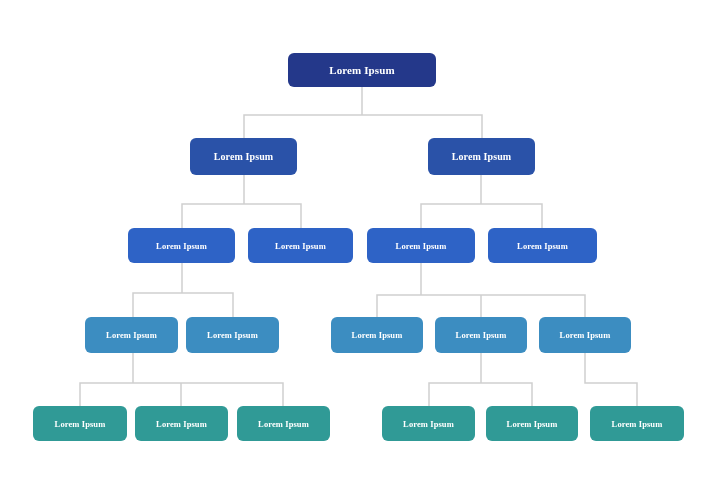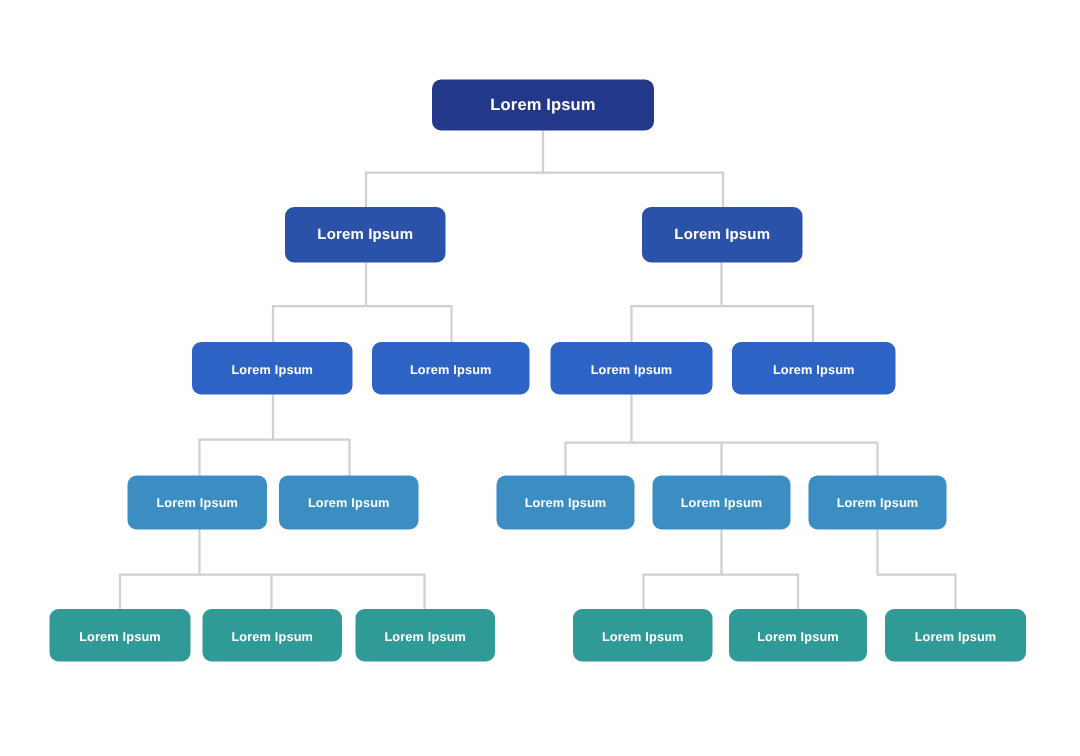--- a/index.html
+++ b/index.html
@@ -20,20 +20,21 @@
     position: absolute;
     display: flex;
     align-items: center;
     justify-content: center;
     border-radius: 6px;
     color: #ffffff;
     font-weight: bold;
     text-align: center;
     box-sizing: border-box;
     letter-spacing: .1px;
+    font-family: Liberation Serif, serif;
   }
   .lv1 { font-size: 11px; }
   .lv2 { font-size: 10px; }
   .lv3 { font-size: 8.5px; }
   .lv4 { font-size: 8.5px; }
   .lv5 { font-size: 8.5px; }
 </style>
 </head>
 <body>
 

